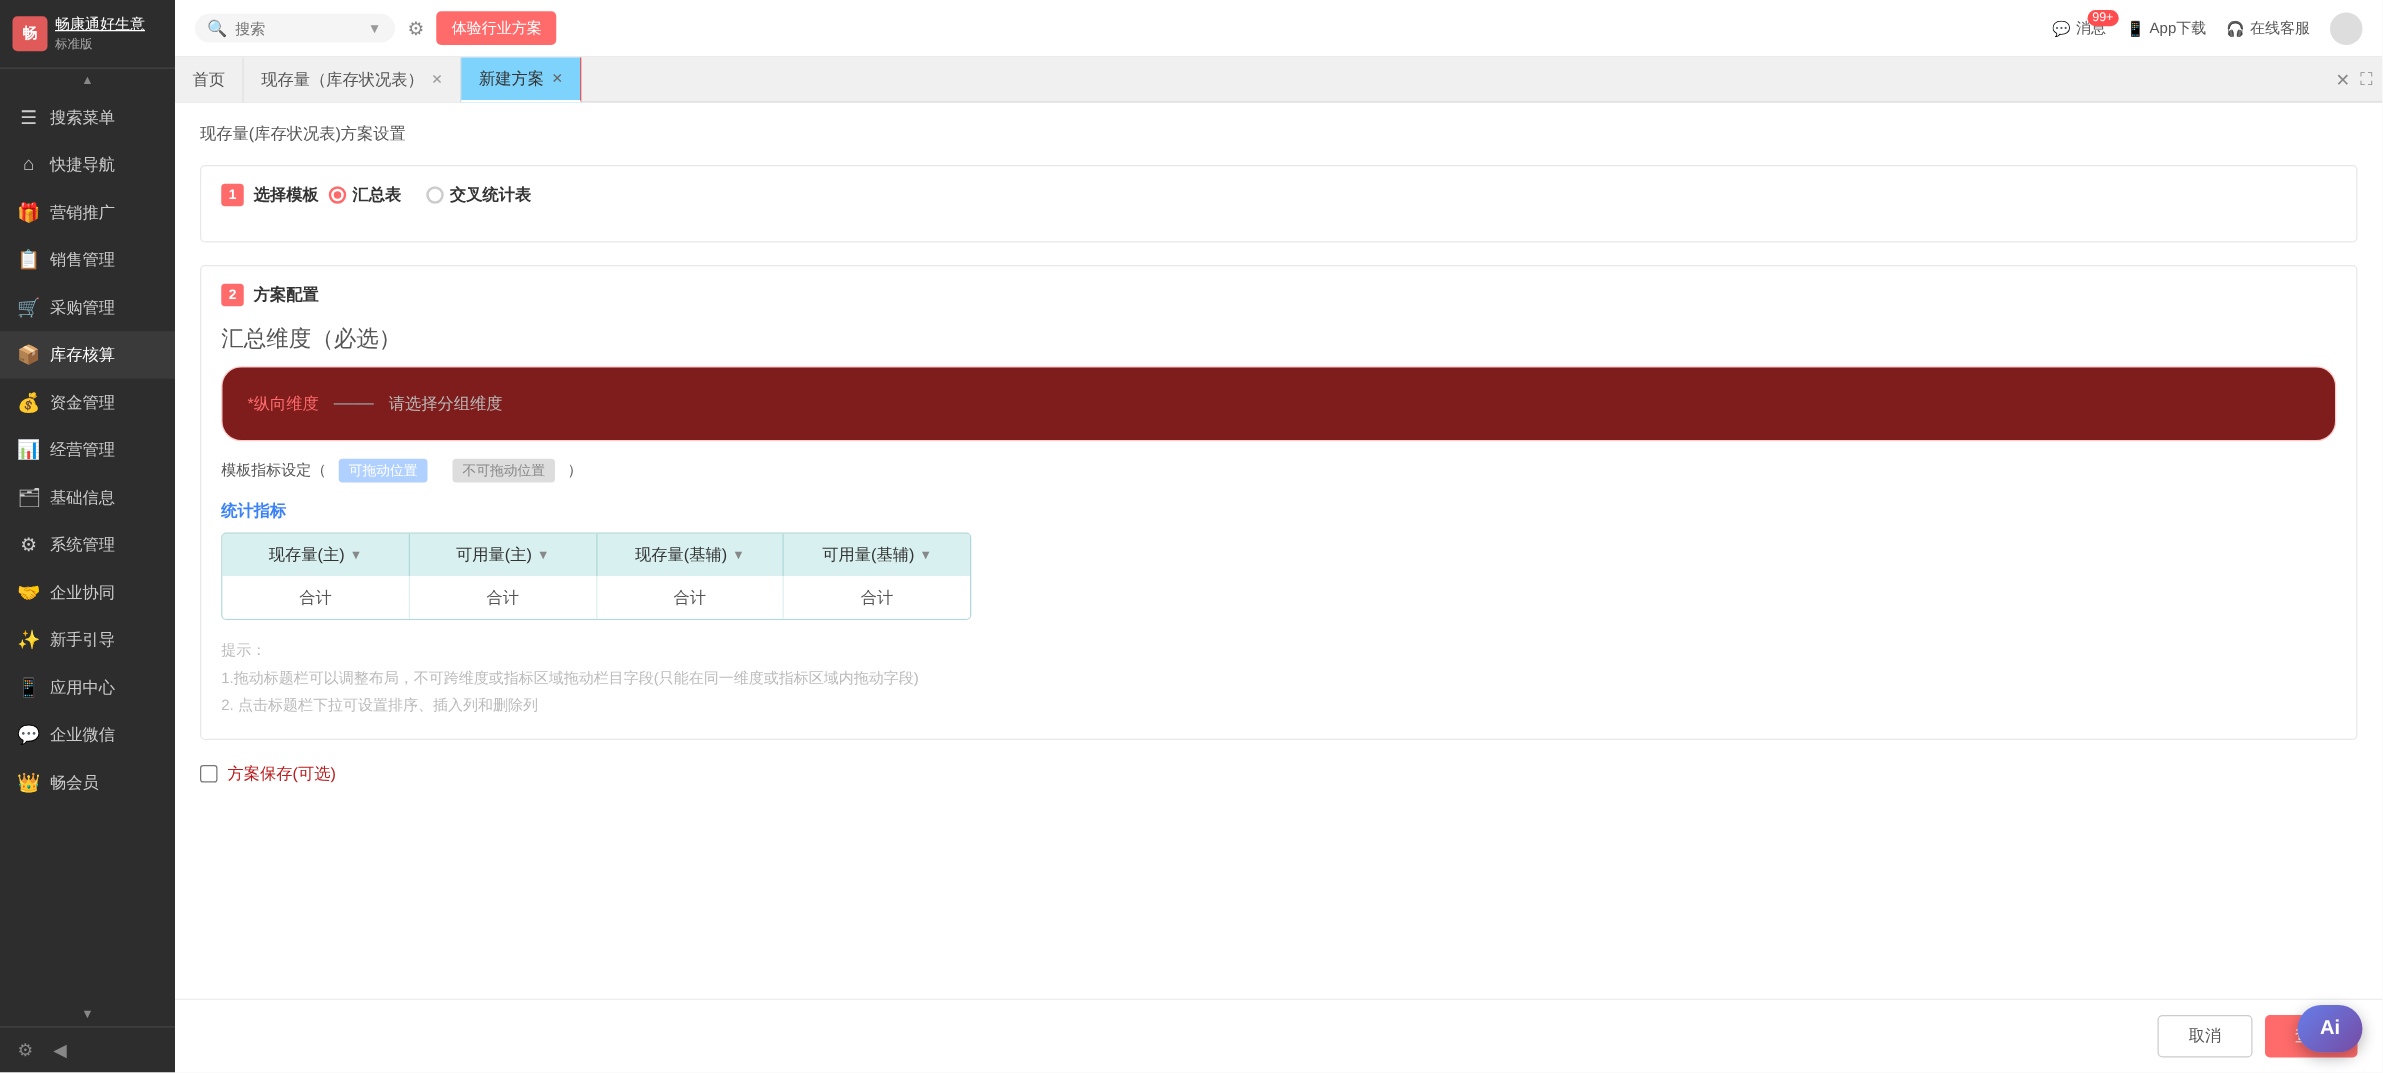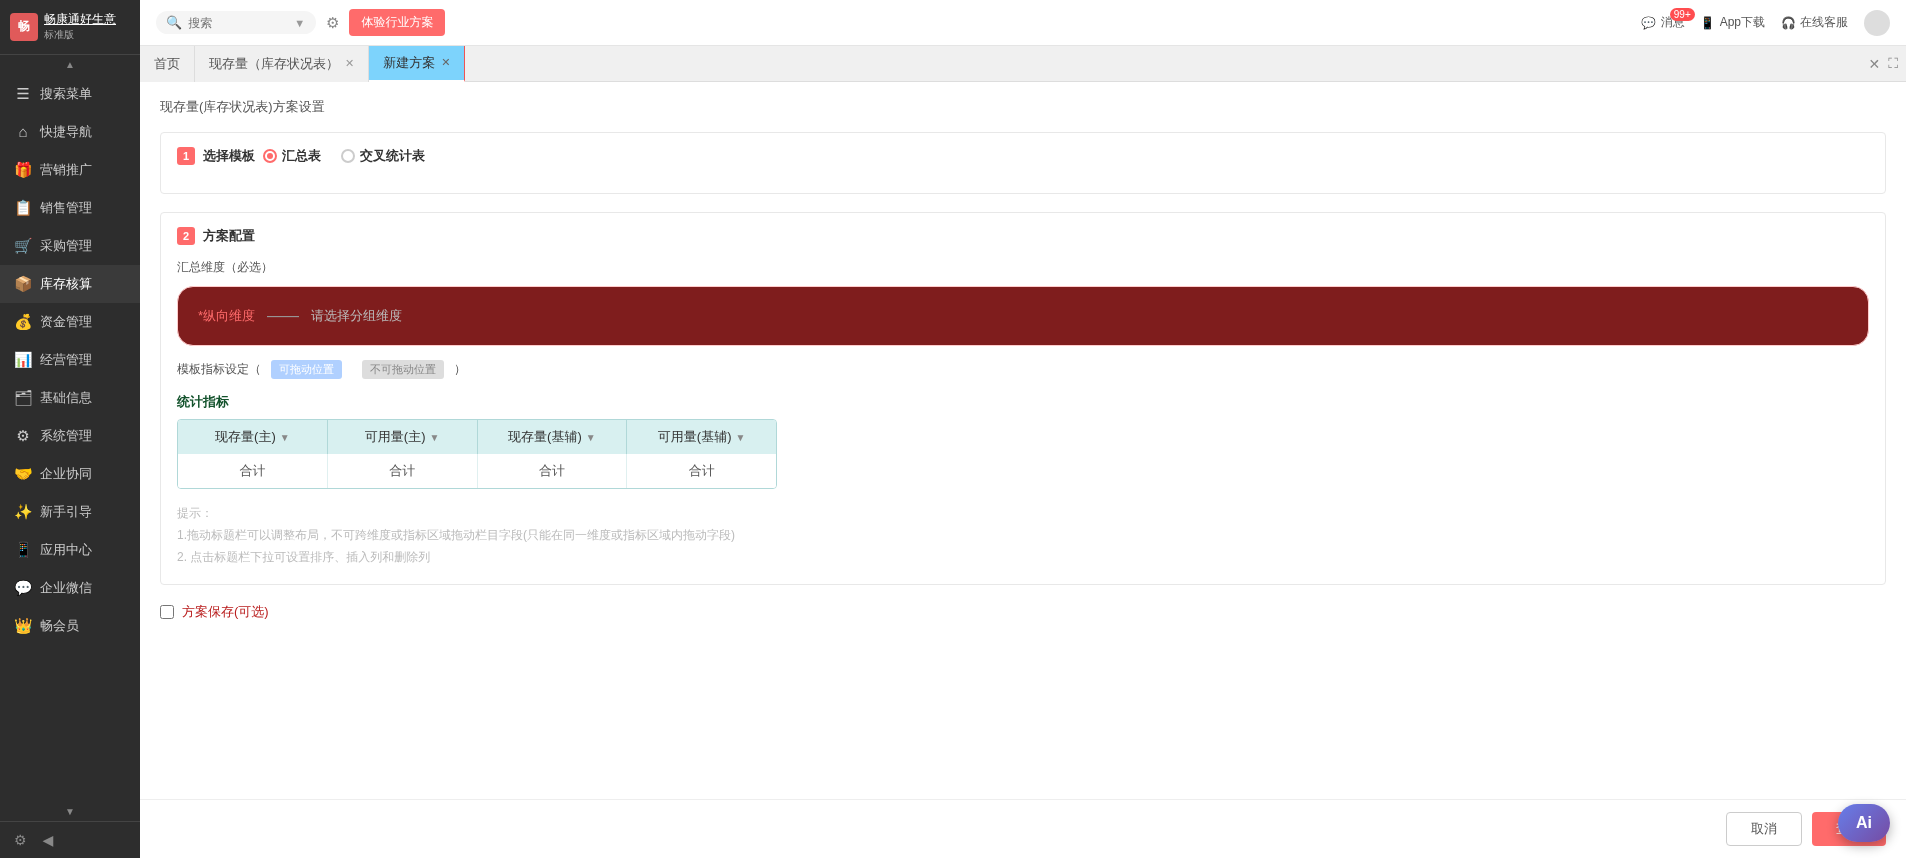--- a/index.html
+++ b/index.html
@@ -134,37 +134,37 @@
     .radio-group { display: flex; align-items: center; gap: 20px; }
     .radio-item { display: flex; align-items: center; gap: 5px; cursor: pointer; font-size: 13px; color: #333; font-weight: bold; }
     .radio-circle {
       width: 14px; height: 14px; border-radius: 50%; border: 2px solid #ccc;
       display: flex; align-items: center; justify-content: center;
     }
     .radio-circle.selected { border-color: #ff6b6b; }
     .radio-dot { width: 6px; height: 6px; background: #ff6b6b; border-radius: 50%; }
 
     
-    .dimension-label { font-size: 12px; color: #555; margin-bottom: 10px; }
+    .dimension-label { font-size: 18px; color: #555; margin-bottom: 10px; }
     .dimension-box {
       background: #7f1d1d; border: 1px solid #ffcccc; border-radius: 16px;
       padding: 20px; display: flex; align-items: center; gap: 12px;
       min-height: 60px;
     }
     .dimension-required { color: #ff6b6b; font-size: 13px; }
     .dimension-arrow { color: #999; font-size: 16px; }
     .dimension-placeholder { color: #bbb; font-size: 13px; }
 
     
     .indicator-row { display: flex; align-items: center; gap: 10px; margin: 14px 0; font-size: 12px; color: #555; }
     .indicator-movable { background: #b0d0ff; padding: 2px 8px; border-radius: 3px; font-size: 11px; color: #fff; }
     .indicator-fixed { background: #ddd; padding: 2px 8px; border-radius: 3px; font-size: 11px; color: #888; }
 
     
-    .stats-label { font-size: 13px; color: #14532d; margin-bottom: 8px; font-weight: bold; }
+    .stats-label { font-size: 13px; color: #3b82f6; margin-bottom: 8px; font-weight: bold; }
     .stats-table { border: 1px solid #b0d8d8; border-radius: 4px; overflow: hidden; width: 600px; }
     .stats-header { display: flex; background: #d8f0f0; }
     .stats-header-cell {
       flex: 1; padding: 8px 10px; display: flex; align-items: center; justify-content: center;
       gap: 4px; font-size: 13px; color: #333; border-right: 1px solid #b0d8d8;
     }
     .stats-header-cell:last-child { border-right: none; }
     .stats-header-cell .chevron { color: #888; font-size: 10px; }
     .stats-body { display: flex; background: #fff; }
     .stats-body-cell {

